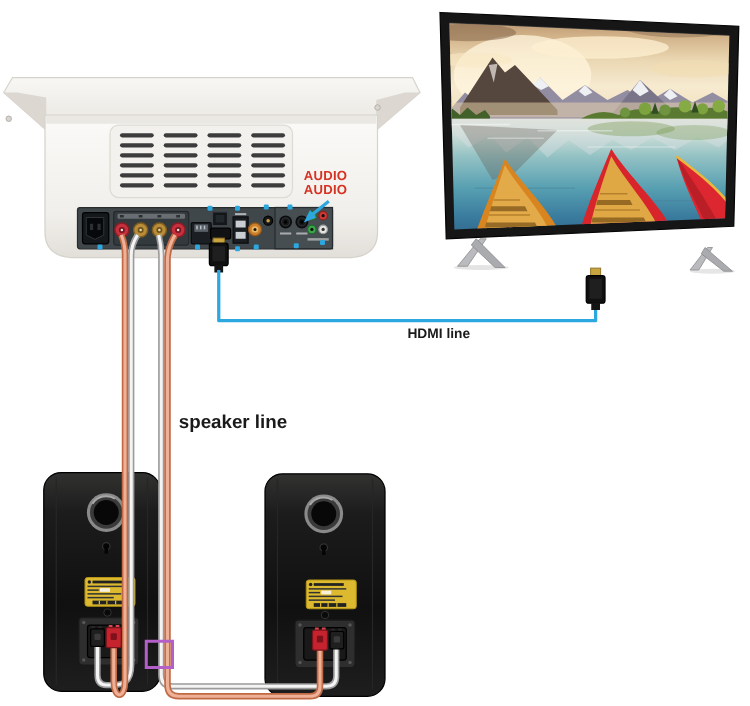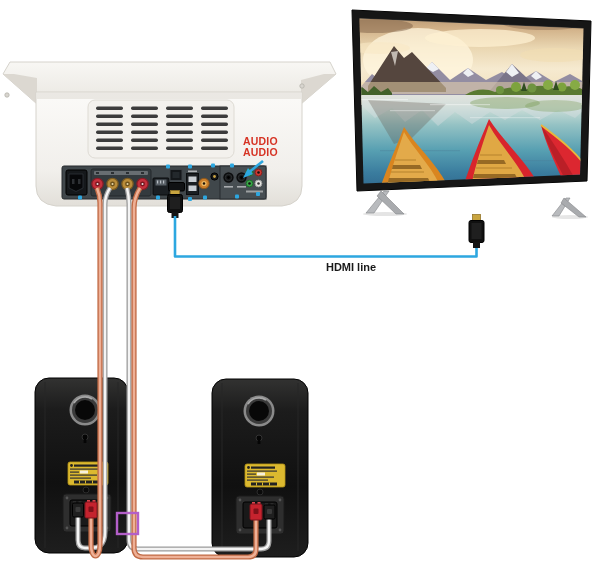--- a/index.html
+++ b/index.html
@@ -441,13 +441,14 @@
     <line x1="263" y1="161" x2="248" y2="173" class="blue-line" stroke-width="2.2"></line>
     <polygon points="243,178 253,174 248,168" class="blue-dot"></polygon>
   </g>
 </svg>
 
 <div class="diagram-label" id="audio-output-label">
   <span>AUDIO</span><br>
   <span>AUDIO</span>
 </div>
 <div class="diagram-label" id="hdmi-line-label">HDMI line</div>
+<div class="diagram-label" id="speaker-line-label">speaker line</div>
 </div>
 
 </body></html>

